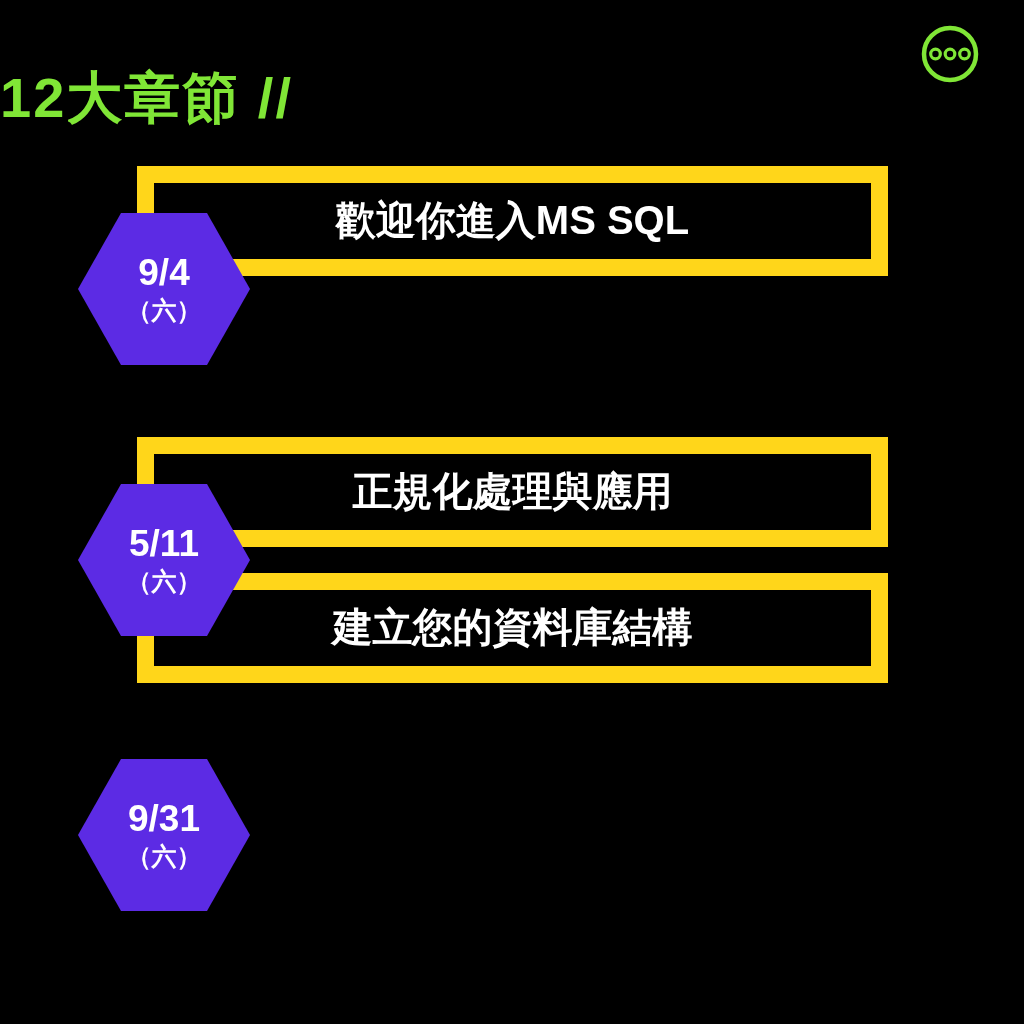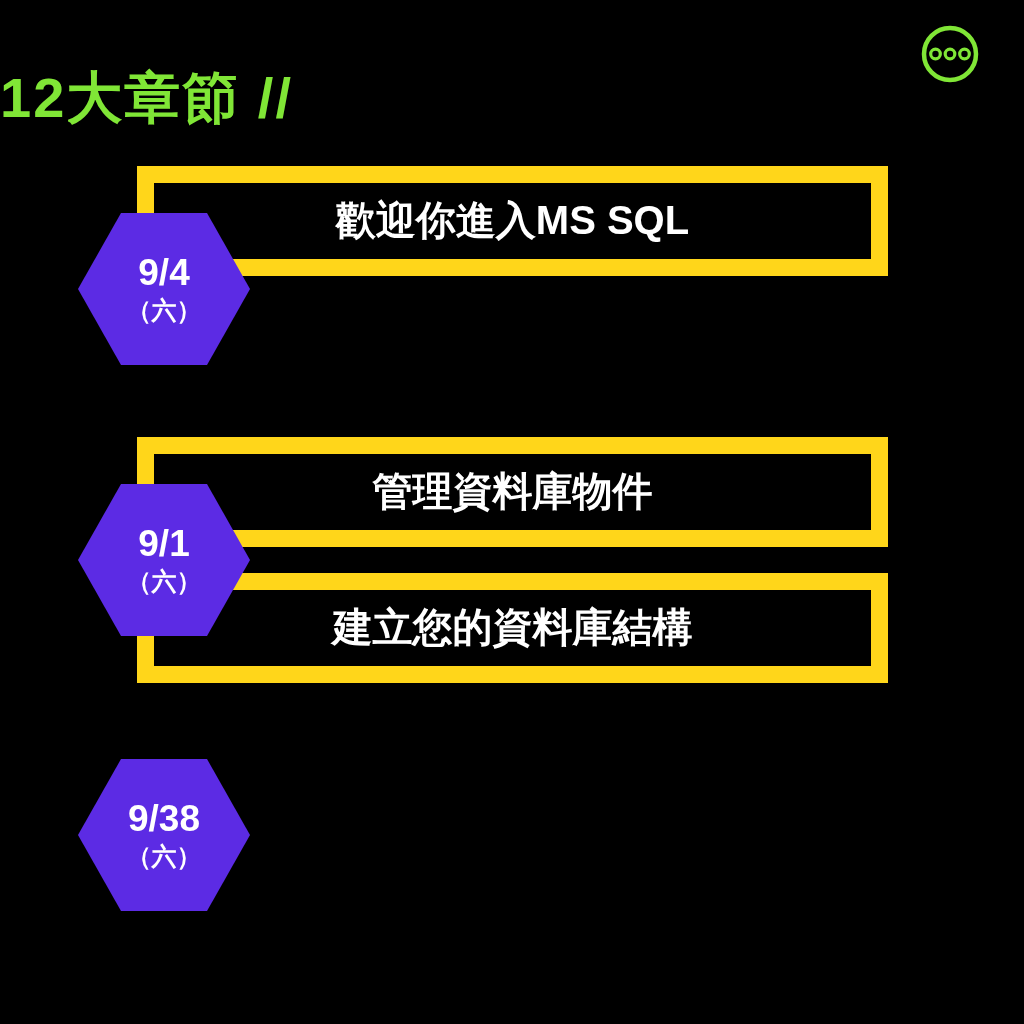--- a/index.html
+++ b/index.html
@@ -84,31 +84,31 @@
       <span class="chapter-label">歡迎你進入MS SQL</span>
     </div>
     <div class="hex">
       <div class="date">9/4</div>
       <div class="weekday">（六）</div>
     </div>
   </section>
 
   <section class="group g1">
     <div class="bar bar-a">
-      <span class="chapter-label">管理資料庫物件</span>
+      <span class="chapter-label">正規化處理與應用</span>
     </div>
     <div class="bar bar-b">
       <span class="chapter-label">建立您的資料庫結構</span>
     </div>
     <div class="hex">
-      <div class="date">9/1</div>
+      <div class="date">5/11</div>
       <div class="weekday">（六）</div>
     </div>
   </section>
 
   <section class="group g2">
     <div class="hex">
-      <div class="date">9/38</div>
+      <div class="date">9/31</div>
       <div class="weekday">（六）</div>
     </div>
   </section>
 
 </div>
 
 </body></html>

